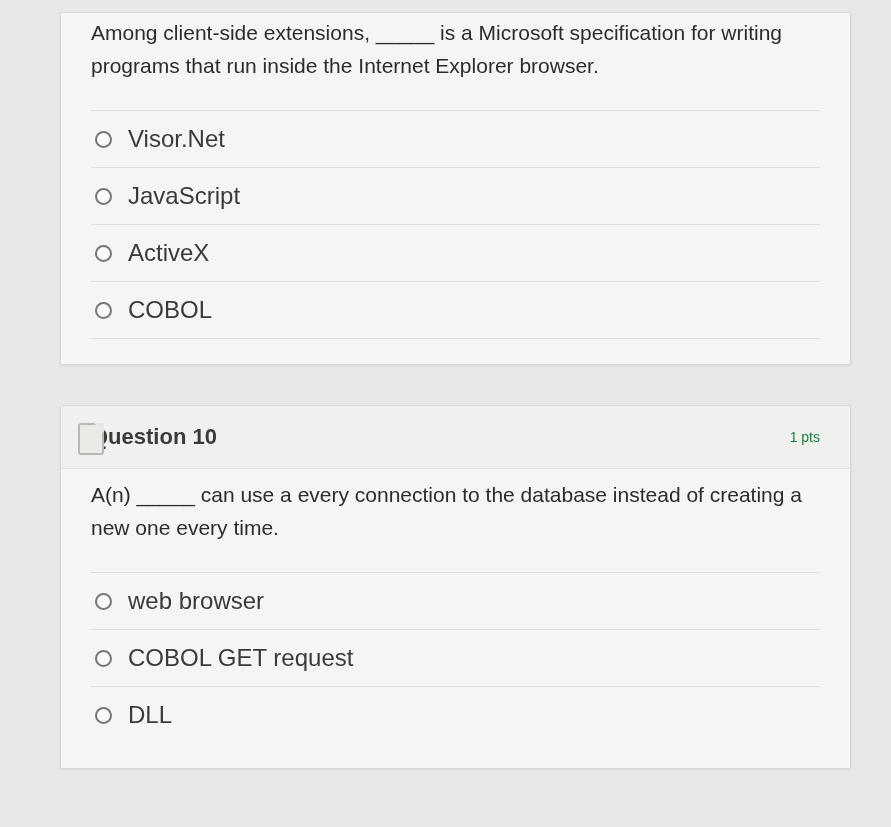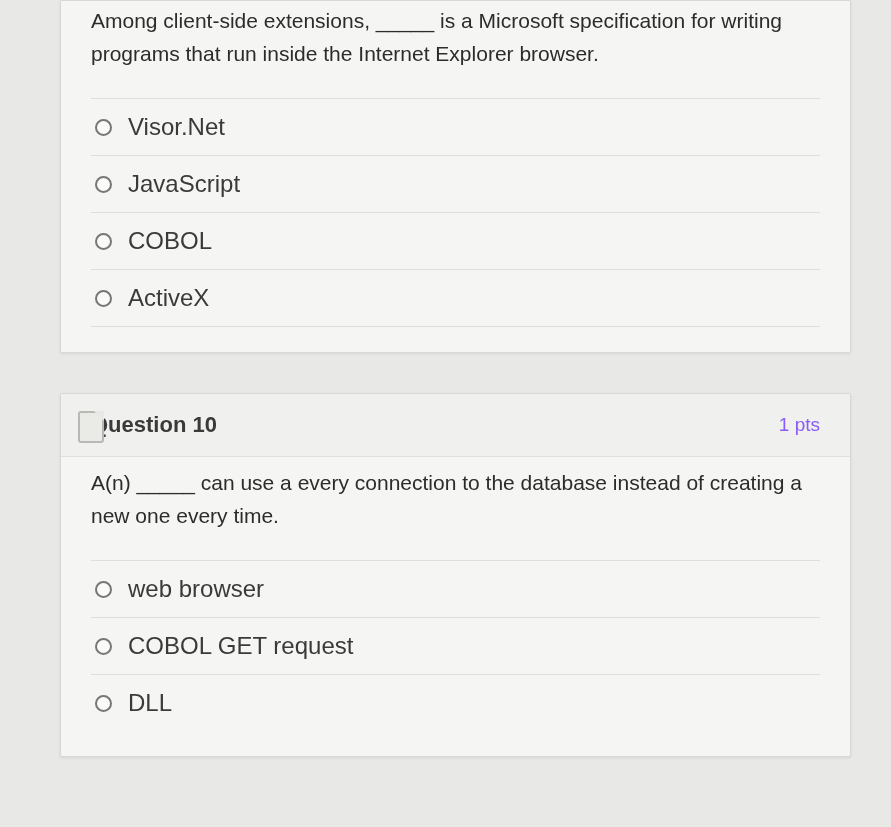--- a/index.html
+++ b/index.html
@@ -13,37 +13,38 @@
   }
   .page {
     padding: 0 40px 0 60px;
   }
   .question-card {
     background: #f5f5f3;
     border: 1px solid #d8d8d4;
     border-radius: 2px;
     margin-bottom: 40px;
     box-shadow: 0 1px 3px rgba(0,0,0,0.08);
+    margin-top: 12px;
   }
   .question-header {
     display: flex;
     justify-content: space-between;
     align-items: center;
     padding: 18px 30px;
     border-bottom: 1px solid #e0e0dc;
     background: #f0f0ee;
   }
   .question-title {
     font-size: 22px;
     font-weight: 600;
     color: #3a3a3a;
   }
   .question-pts {
-    font-size: 19px;
-    color: #8b5cf6;
+    font-size: 14px;
+    color: #15803d;
   }
   .question-body {
     padding: 10px 30px 25px 30px;
   }
   .question-body.first { padding-top: 4px; }
   .prompt {
     font-size: 21px;
     line-height: 1.55;
     color: #2c2c2c;
     margin-bottom: 28px;
@@ -102,25 +103,25 @@
         <div class="option-row">
           <span class="radio"></span>
           <span class="option-label">Visor.Net</span>
         </div>
         <div class="option-row">
           <span class="radio"></span>
           <span class="option-label">JavaScript</span>
         </div>
         <div class="option-row">
           <span class="radio"></span>
-          <span class="option-label">COBOL</span>
+          <span class="option-label">ActiveX</span>
         </div>
         <div class="option-row">
           <span class="radio"></span>
-          <span class="option-label">ActiveX</span>
+          <span class="option-label">COBOL</span>
         </div>
       </div>
     </div>
   </div>
 
   <div class="q-wrap">
     <div class="bookmark"></div>
     <div class="question-card">
       <div class="question-header">
         <span class="question-title">Question 10</span>

